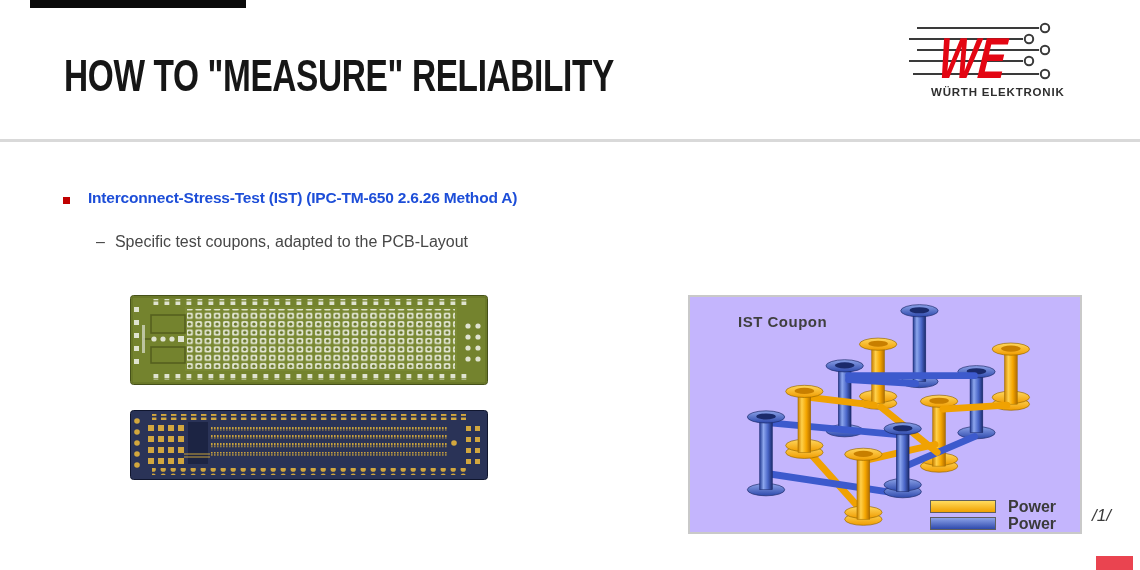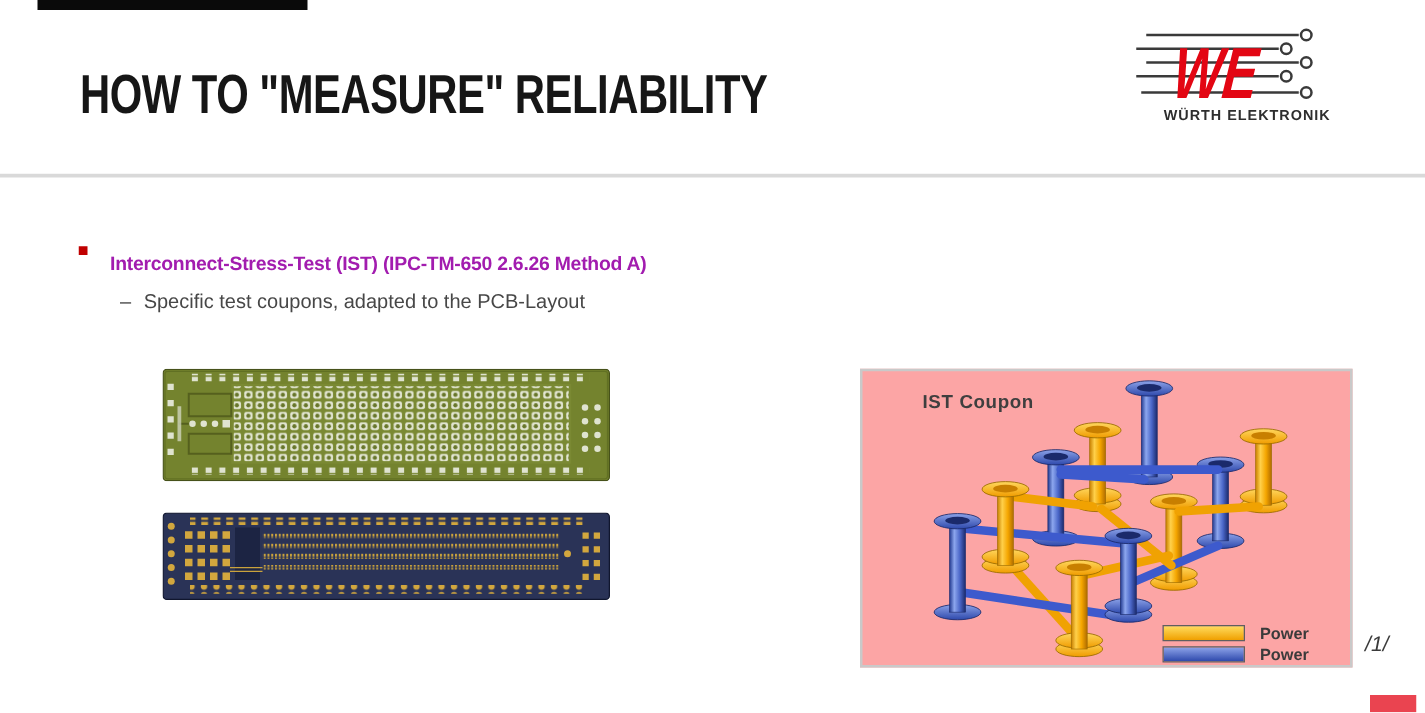--- a/index.html
+++ b/index.html
@@ -13,40 +13,40 @@
                  transform:scaleX(0.76); transform-origin:0 0; line-height:1.0; }
 
   .divider { position:absolute; left:0; top:139px; width:1140px; height:3px; background:#d9d9d9; }
 
   
   .logo { position:absolute; left:903px; top:22px; width:172px; height:80px; }
 
   
   .bullet-marker { position:absolute; left:63px; top:197px; width:7px; height:7px; background:#C00000; }
   .bullet-text { position:absolute; left:88px; top:189px; font-size:15.5px; font-weight:bold;
-                 color:#a21caf; letter-spacing:-0.2px; white-space:nowrap;margin-top:14px; }
+                 color:#1d4ed8; letter-spacing:-0.2px; white-space:nowrap; }
   .sub-bullet { position:absolute; left:96px; top:233px; display:flex; gap:10px;
                 font-size:16px; color:#474747; white-space:nowrap; }
 
   
   .pcb-top { position:absolute; left:130px; top:295px; width:358px; height:90px; }
   .pcb-bottom { position:absolute; left:130px; top:410px; width:358px; height:70px; }
 
   
   .diagram-box { position:absolute; left:688px; top:295px; width:394px; height:239px;
-                 background:#fca5a5; border:2px solid #c9c9c9; }
+                 background:#c4b5fd; border:2px solid #c9c9c9; }
   .diagram-title { position:absolute; left:48px; top:16px; font-size:15px; font-weight:bold;
                    color:#3f3f3f; letter-spacing:0.5px; }
   .diagram-svg { position:absolute; left:0; top:0; width:100%; height:100%; }
   .legend { position:absolute; left:240px; top:201px; }
   .legend-row { display:flex; align-items:center; gap:12px; height:17px; }
   .legend-swatch { width:66px; height:13px; border:1px solid #5f5f5f; }
   .sw-power { background:linear-gradient(180deg,#FFDC5E,#F0A000); }
   .sw-sense { background:linear-gradient(180deg,#8CA2E8,#2E49AC); }
-  .legend-label { font-size:13px; font-weight:bold; color:#3a3a3a; }
+  .legend-label { font-size:16px; font-weight:bold; color:#3a3a3a; }
 
   .page-number { position:absolute; left:1092px; top:506px; font-size:17px; font-style:italic;
                  color:#3a3a3a; }
   .bottom-accent { position:absolute; left:1096px; top:556px; width:37px; height:14px; background:#EA4450; }
 </style>
 </head>
 <body>
 
 <div id="slide">
 

